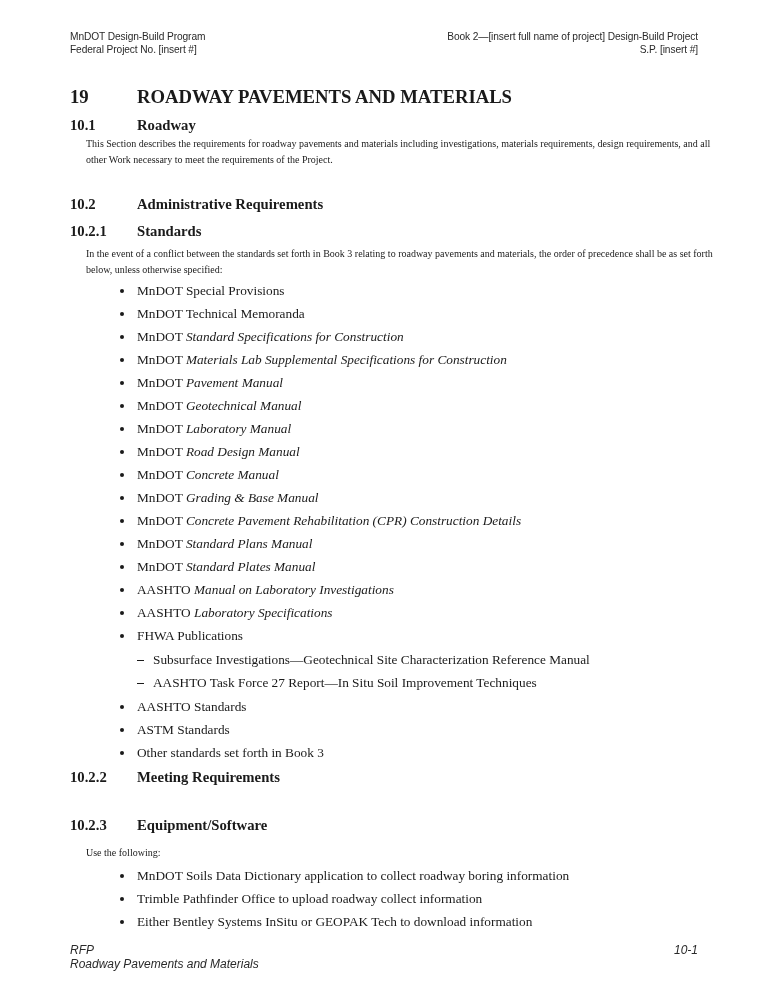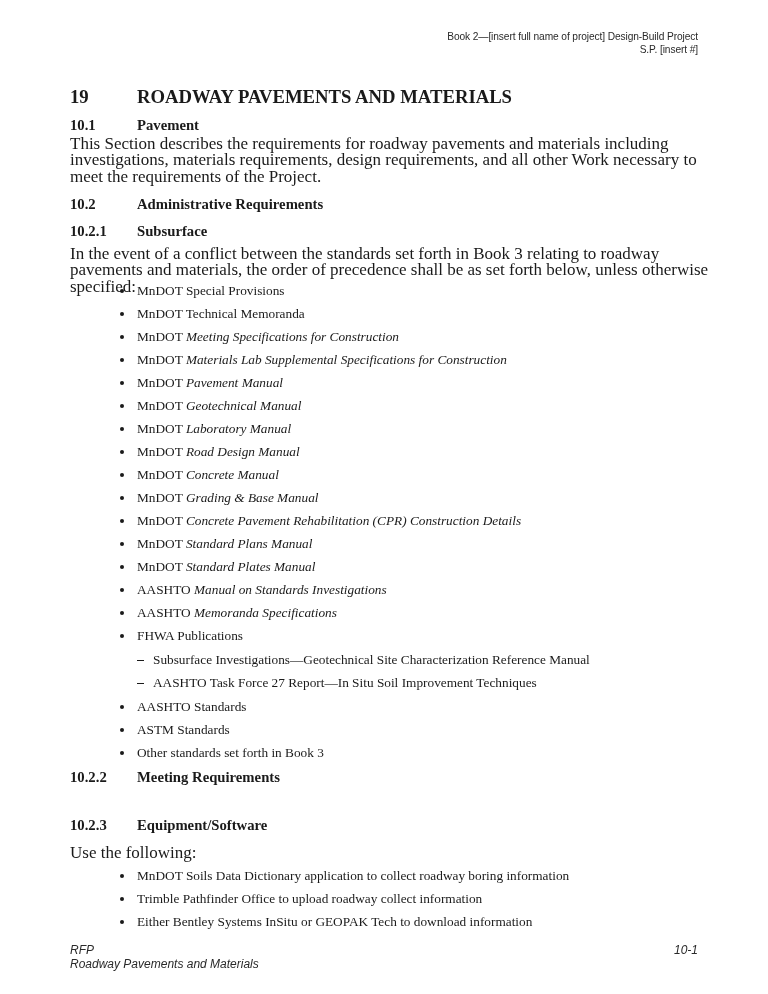--- a/index.html
+++ b/index.html
@@ -8,78 +8,82 @@
 
   .hdr { position: absolute; top: 30px; font-family: "Liberation Sans", sans-serif; font-size: 10.2px; line-height: 13px; color: #2a2a2a; letter-spacing: -0.1px; }
   .hdr-left { left: 70px; }
   .hdr-right { right: 70px; text-align: right; }
 
   .serif { font-family: "Liberation Serif", serif; }
   .h1 { position: absolute; left: 70px; top: 86px; font-size: 18.7px; font-weight: bold; line-height: 22px; }
   .h2 { position: absolute; left: 70px; font-size: 14.7px; font-weight: bold; line-height: 18px; }
   .num { position: absolute; left: 0; }
   .ttl { position: absolute; left: 67px; white-space: nowrap; }
-  .p { position: absolute; left: 70px; width: 640px; font-size: 17px; line-height: 16.3px; }
+  .p { position: absolute; left: 86px; width: 640px; font-size: 10px; line-height: 16.3px; }
 
   .bl { position: absolute; left: 120px; font-size: 13.3px; line-height: 16px; white-space: nowrap; }
   .bl .dot { position: absolute; left: 0; top: 6px; width: 4px; height: 4px; border-radius: 50%; background: #1a1a1a; }
   .bl .txt { position: absolute; left: 17px; }
   .dl { position: absolute; left: 137px; font-size: 13.3px; line-height: 16px; white-space: nowrap; }
   .dl .dash { position: absolute; left: 0; top: 8px; width: 7px; height: 1px; background: #1a1a1a; }
   .dl .txt { position: absolute; left: 16px; }
   i { font-style: italic; }
 
   .ftr { position: absolute; top: 943px; font-family: "Liberation Sans", sans-serif; font-style: italic; font-size: 12px; line-height: 14px; color: #2a2a2a; }
   .ftr-left { left: 70px; }
   .ftr-right { right: 70px; text-align: right; }
 </style>
 </head>
 <body>
 
 <div class="page">
 
+  <div class="hdr hdr-left">
+    <div>MnDOT Design-Build Program</div>
+    <div>Federal Project No. [insert #]</div>
+  </div>
   <div class="hdr hdr-right">
     <div>Book 2—[insert full name of project] Design-Build Project</div>
     <div>S.P. [insert #]</div>
   </div>
 
   <div class="h1 serif">
     <span class="num">19</span>
     <span class="ttl">ROADWAY PAVEMENTS AND MATERIALS</span>
   </div>
 
   <div class="h2 serif" style="top:116px;">
     <span class="num">10.1</span>
-    <span class="ttl">Pavement</span>
+    <span class="ttl">Roadway</span>
   </div>
   <div class="p serif" style="top:136px;">This Section describes the requirements for roadway pavements and materials including investigations, materials requirements, design requirements, and all other Work necessary to meet the requirements of the Project.</div>
 
   <div class="h2 serif" style="top:195px;">
     <span class="num">10.2</span>
     <span class="ttl">Administrative Requirements</span>
   </div>
 
   <div class="h2 serif" style="top:222px;">
     <span class="num">10.2.1</span>
-    <span class="ttl">Subsurface</span>
+    <span class="ttl">Standards</span>
   </div>
   <div class="p serif" style="top:246px;">In the event of a conflict between the standards set forth in Book 3 relating to roadway pavements and materials, the order of precedence shall be as set forth below, unless otherwise specified:</div>
 
   <div>
     <div class="bl serif" style="top:283px;">
         <span class="dot"></span>
         <span class="txt"><span>MnDOT Special Provisions</span><i></i></span>
       </div>
     <div class="bl serif" style="top:306px;">
         <span class="dot"></span>
         <span class="txt"><span>MnDOT Technical Memoranda</span><i></i></span>
       </div>
     <div class="bl serif" style="top:329px;">
         <span class="dot"></span>
-        <span class="txt"><span>MnDOT </span><i>Meeting Specifications for Construction</i></span>
+        <span class="txt"><span>MnDOT </span><i>Standard Specifications for Construction</i></span>
       </div>
     <div class="bl serif" style="top:352px;">
         <span class="dot"></span>
         <span class="txt"><span>MnDOT </span><i>Materials Lab Supplemental Specifications for Construction</i></span>
       </div>
     <div class="bl serif" style="top:375px;">
         <span class="dot"></span>
         <span class="txt"><span>MnDOT </span><i>Pavement Manual</i></span>
       </div>
     <div class="bl serif" style="top:398px;">
@@ -109,25 +113,25 @@
     <div class="bl serif" style="top:536px;">
         <span class="dot"></span>
         <span class="txt"><span>MnDOT </span><i>Standard Plans Manual</i></span>
       </div>
     <div class="bl serif" style="top:559px;">
         <span class="dot"></span>
         <span class="txt"><span>MnDOT </span><i>Standard Plates Manual</i></span>
       </div>
     <div class="bl serif" style="top:582px;">
         <span class="dot"></span>
-        <span class="txt"><span>AASHTO </span><i>Manual on Standards Investigations</i></span>
+        <span class="txt"><span>AASHTO </span><i>Manual on Laboratory Investigations</i></span>
       </div>
     <div class="bl serif" style="top:605px;">
         <span class="dot"></span>
-        <span class="txt"><span>AASHTO </span><i>Memoranda Specifications</i></span>
+        <span class="txt"><span>AASHTO </span><i>Laboratory Specifications</i></span>
       </div>
     <div class="bl serif" style="top:628px;">
         <span class="dot"></span>
         <span class="txt"><span>FHWA Publications</span><i></i></span>
       </div>
 
     <div class="dl serif" style="top:652px;">
         <span class="dash"></span>
         <span class="txt">Subsurface Investigations—Geotechnical Site Characterization Reference Manual</span>
       </div>

